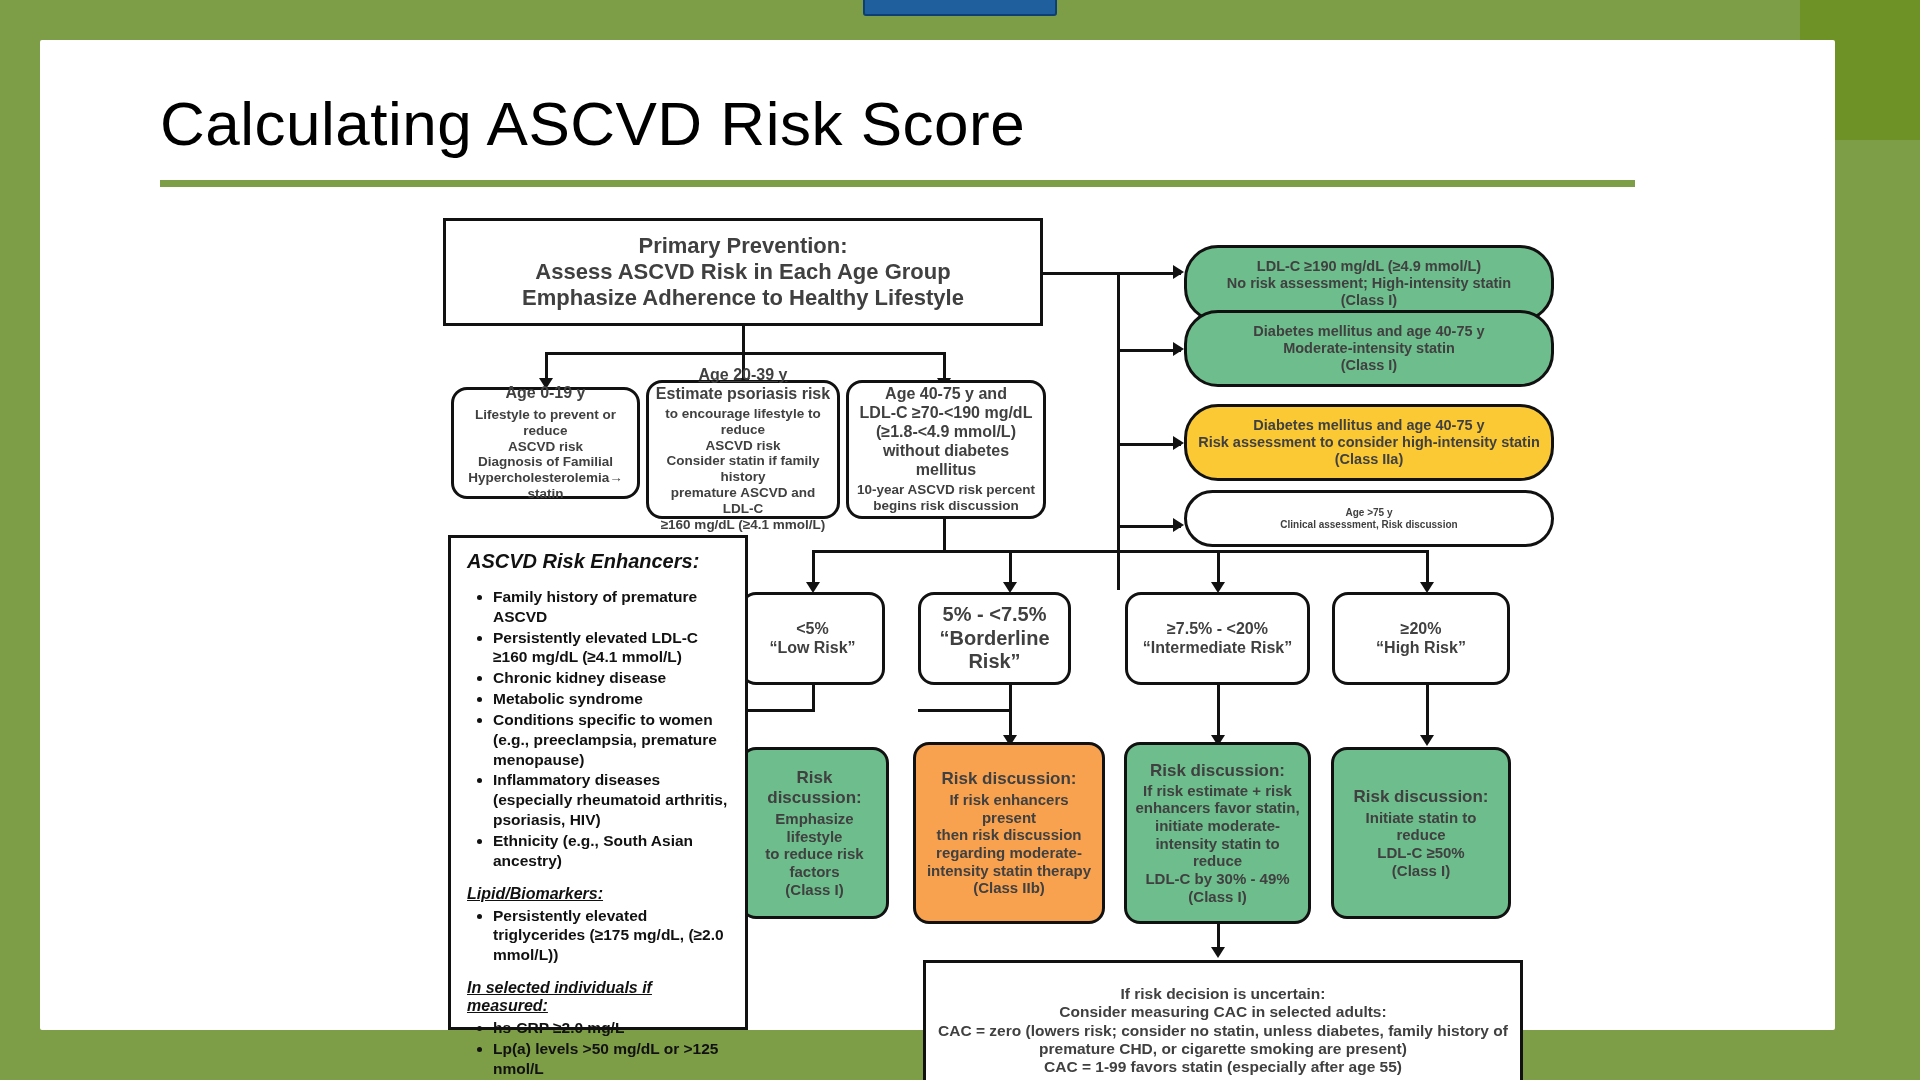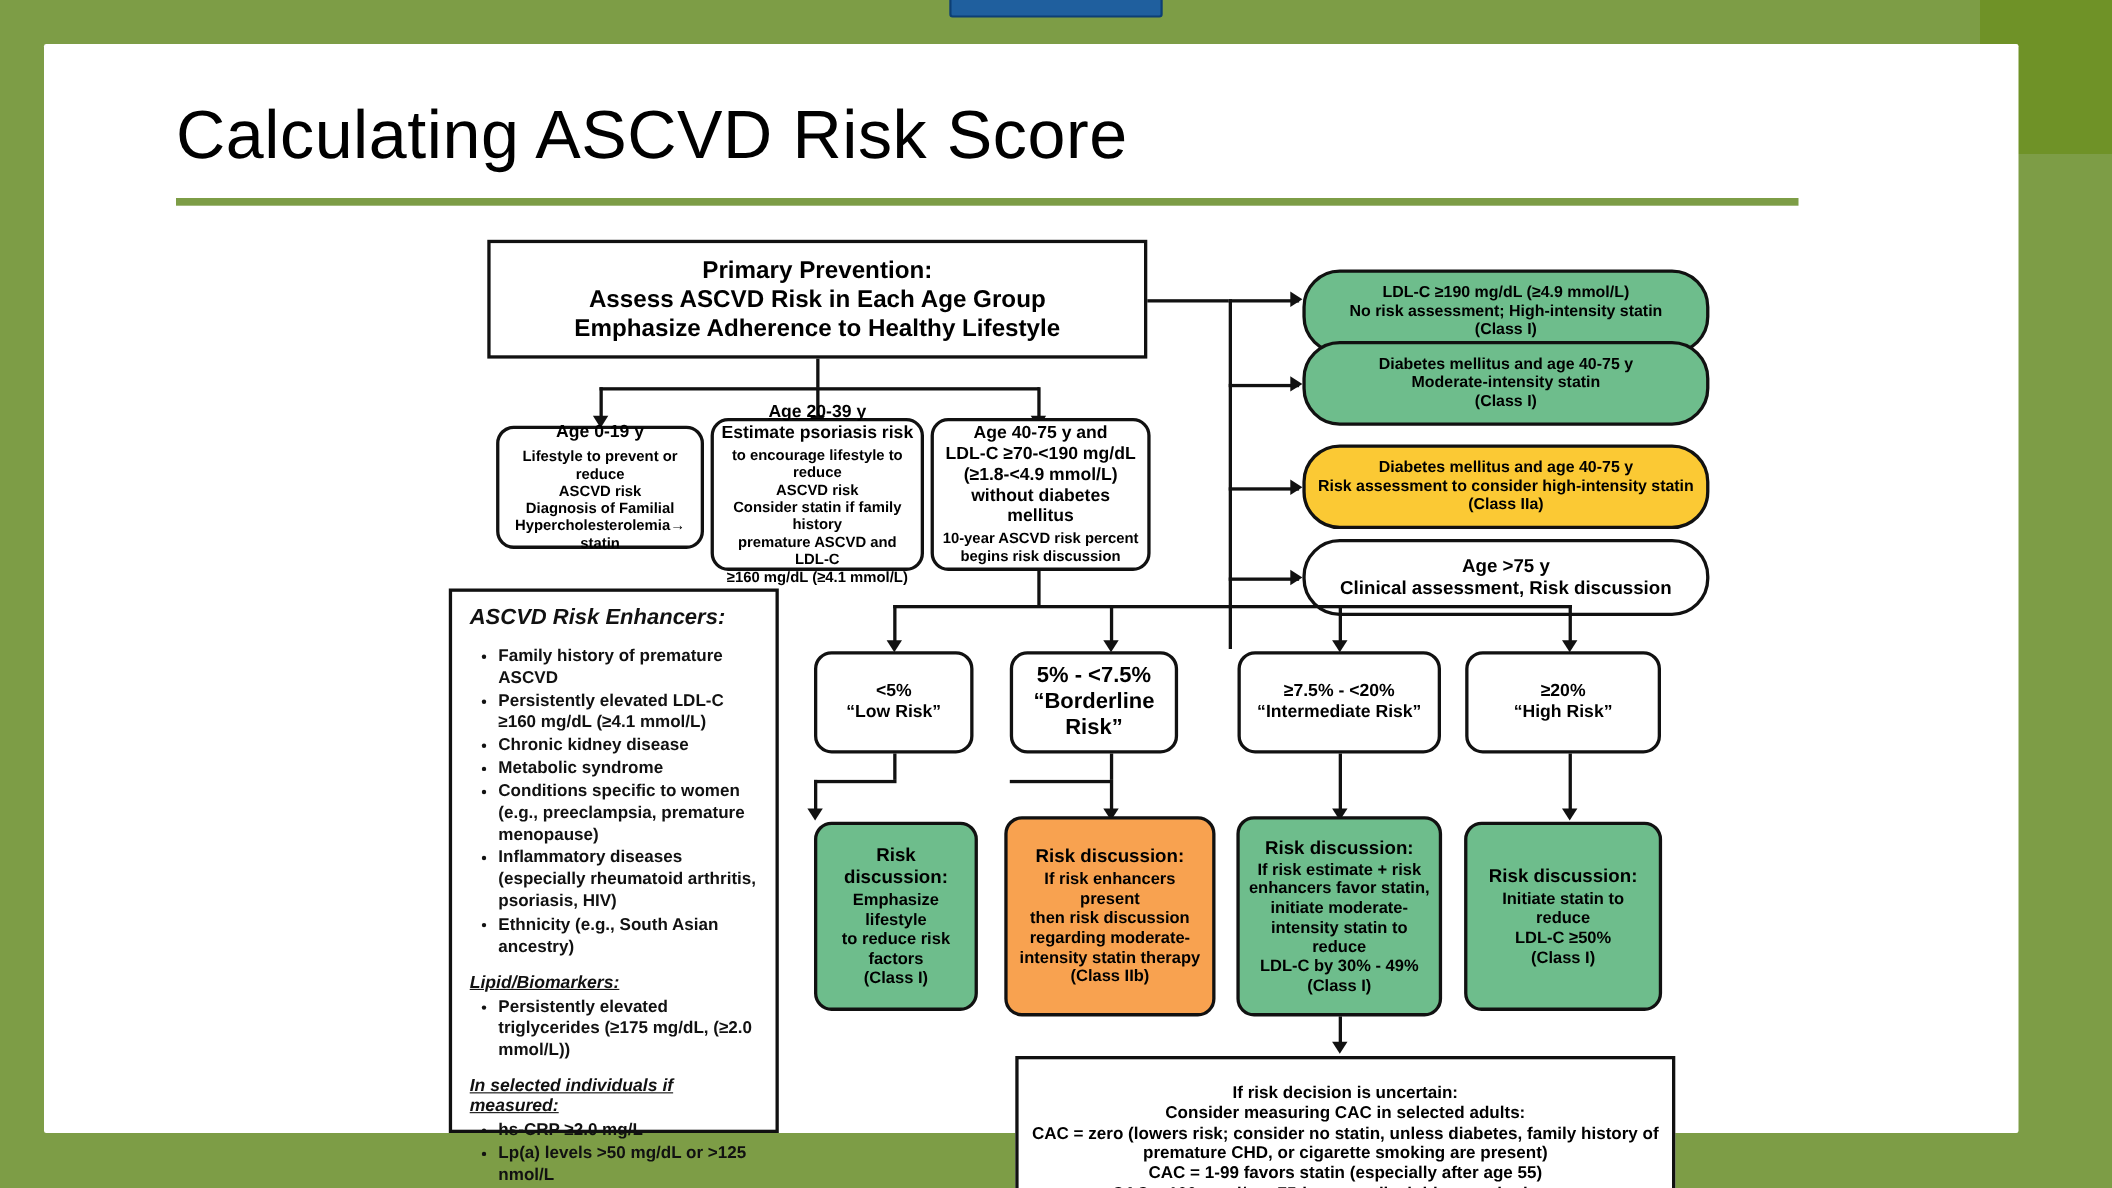--- a/index.html
+++ b/index.html
@@ -24,21 +24,21 @@
     font-size:62px;font-weight:400;color:#000000;letter-spacing:.5px;
     white-space:nowrap;
   }
   .title-rule{position:absolute;left:120px;top:140px;width:1475px;height:7px;background:#7d9d46;}
 
   .canvas{position:absolute;left:0;top:160px;width:1795px;height:830px;}
 
   .box{
     position:absolute;box-sizing:border-box;
     display:flex;flex-direction:column;align-items:center;justify-content:center;
-    text-align:center;color:#000000;line-height:1.18;
+    text-align:center;color:#404040;line-height:1.18;
     border:3px solid #111;background:#fff;
   }
   .rnd{border-radius:16px;}
   .pill{border-radius:34px;}
   .green{background:#6ebd8c;}
   .yellow{background:#fbc934;}
   .orange{background:#f8a250;}
   .ln{display:block;}
   .b{font-weight:bold;}
 
@@ -135,21 +135,21 @@
       <span class="ln b">Moderate-intensity statin</span>
       <span class="ln b">(Class I)</span>
     </div>
 
     <div class="box pill yellow" style="left:1144px;top:204px;width:370px;height:77px;font-size:14.5px;padding:2px 8px;">
       <span class="ln b">Diabetes mellitus and age 40-75 y</span>
       <span class="ln b">Risk assessment to consider high-intensity statin</span>
       <span class="ln b">(Class IIa)</span>
     </div>
 
-    <div class="box pill" style="left:1144px;top:290px;width:370px;height:70px;font-size:17px;padding:2px 12px;">
+    <div class="box pill" style="left:1144px;top:290px;width:370px;height:57px;font-size:10px;padding:2px 12px;">
       <span class="ln b">Age &gt;75 y</span>
       <span class="ln b">Clinical assessment, Risk discussion</span>
     </div>
 
     <div class="v" style="left:903px;top:319px;height:31px;"></div>
     <div class="h" style="left:772px;top:350px;width:617px;"></div>
     <div class="v" style="left:772px;top:350px;height:34px;"></div>
     <div class="v" style="left:969px;top:350px;height:34px;"></div>
     <div class="v" style="left:1177px;top:350px;height:34px;"></div>
     <div class="v" style="left:1386px;top:350px;height:34px;"></div>
@@ -227,21 +227,21 @@
 
     <div class="box" style="left:883px;top:760px;width:600px;height:160px;font-size:15.5px;padding:4px 8px;">
       <span class="ln b">If risk decision is uncertain:</span>
       <span class="ln b">Consider measuring CAC in selected adults:</span>
       <span class="ln b">CAC = zero (lowers risk; consider no statin, unless diabetes, family history of</span>
       <span class="ln b">premature CHD, or cigarette smoking are present)</span>
       <span class="ln b">CAC = 1-99 favors statin (especially after age 55)</span>
       <span class="ln b">CAC = 100+ and/or ≥75th percentile, initiate statin therapy</span>
     </div>
 
-    <div class="enh" style="left:368px;top:335px;width:300px;height:495px;">
+    <div class="enh" style="left:408px;top:335px;width:300px;height:495px;">
       <div class="enh-h">ASCVD Risk Enhancers:</div>
       <ul>
         <li>Family history of premature ASCVD</li>
         <li>Persistently elevated LDL-C ≥160 mg/dL (≥4.1 mmol/L)</li>
         <li>Chronic kidney disease</li>
         <li>Metabolic syndrome</li>
         <li>Conditions specific to women (e.g., preeclampsia, premature menopause)</li>
         <li>Inflammatory diseases (especially rheumatoid arthritis, psoriasis, HIV)</li>
         <li>Ethnicity (e.g., South Asian ancestry)</li>
       </ul>

